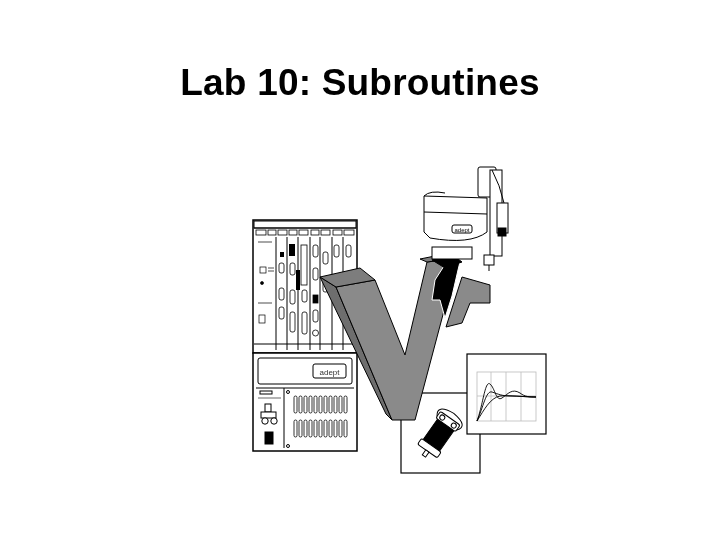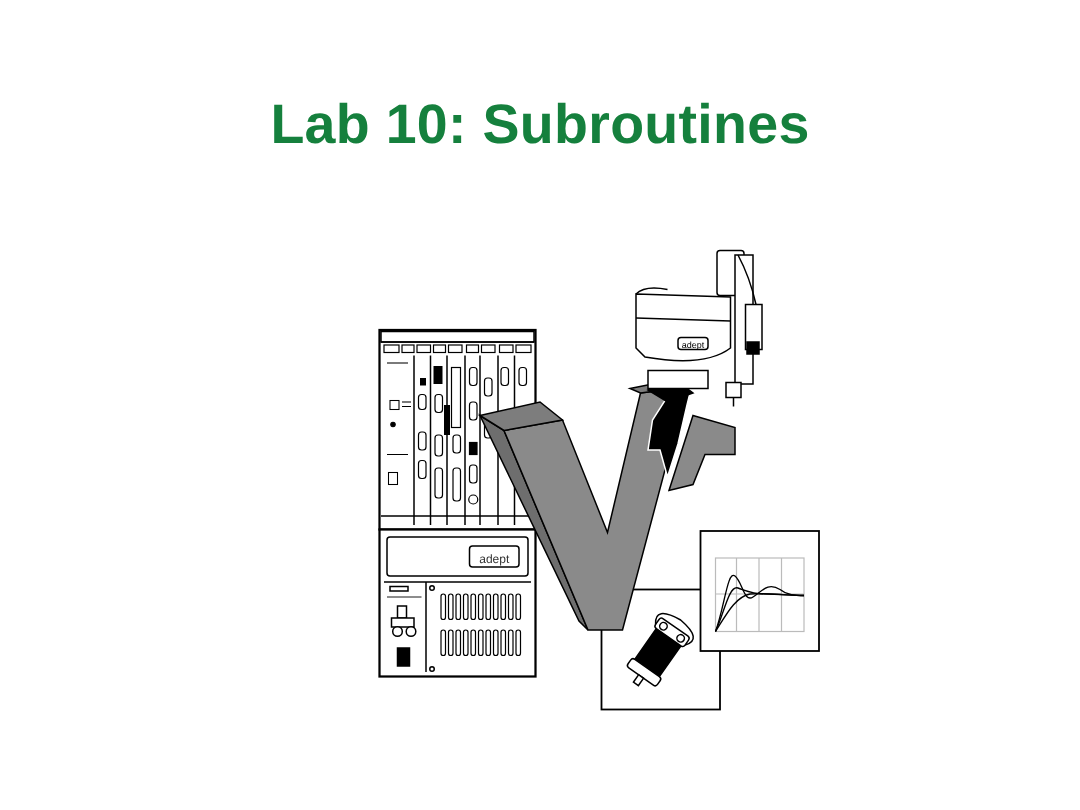--- a/index.html
+++ b/index.html
@@ -1,17 +1,17 @@
 <!DOCTYPE html>
 <html><head>
 <meta charset="utf-8">
 <style>
   html, body { margin:0; padding:0; background:#ffffff; }
   body { width:720px; height:540px; position:relative; overflow:hidden; font-family:"Liberation Sans", sans-serif; }
-  .title { position:absolute; left:0; top:62px; width:720px; text-align:center; font-weight:bold; font-size:37px; color:#15803d; letter-spacing:0.2px; }
+  .title { position:absolute; left:0; top:62px; width:720px; text-align:center; font-weight:bold; font-size:37px; color:#000000; letter-spacing:0.2px; }
   .art { position:absolute; left:0; top:0; width:720px; height:540px; }
 </style>
 </head>
 <body>
 
 <div class="title">Lab 10:  Subroutines</div>
 
 <svg class="art" viewBox="0 0 720 540" xmlns="http://www.w3.org/2000/svg">
 
   <g stroke="#000" fill="#fff" stroke-width="1">

